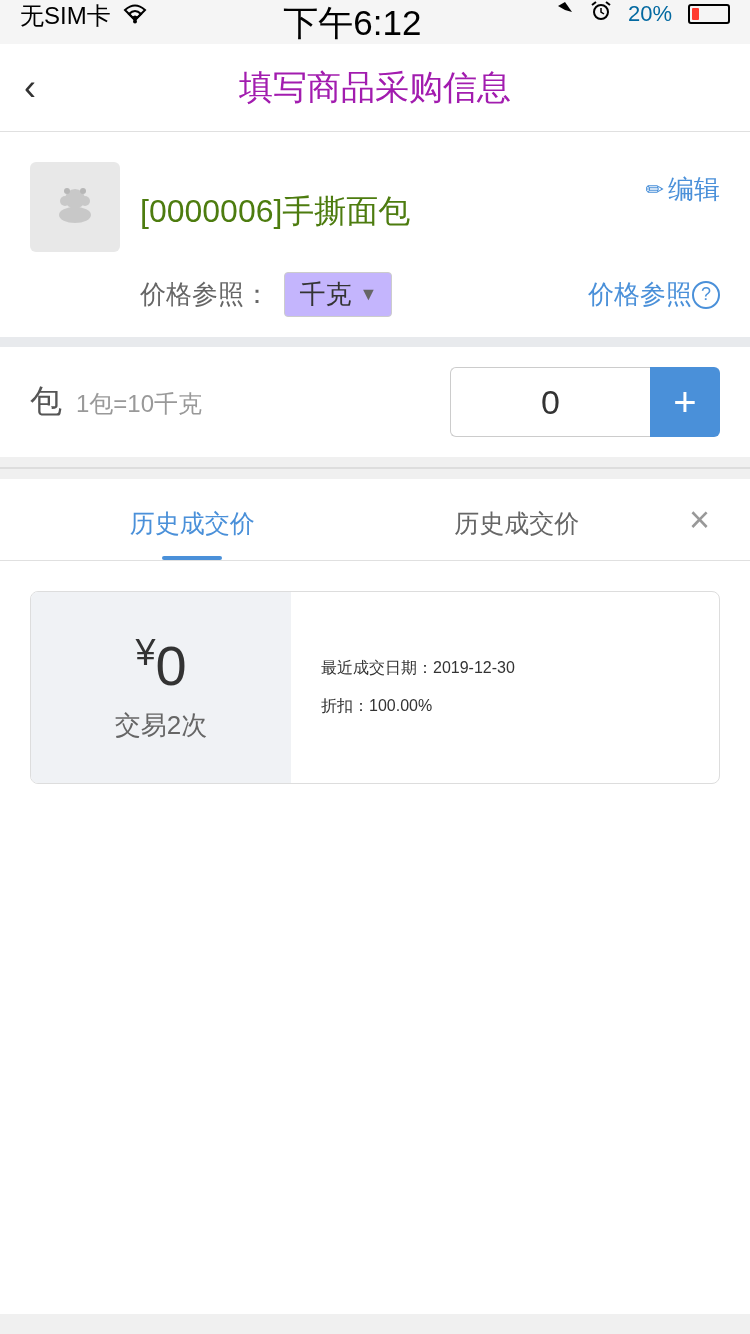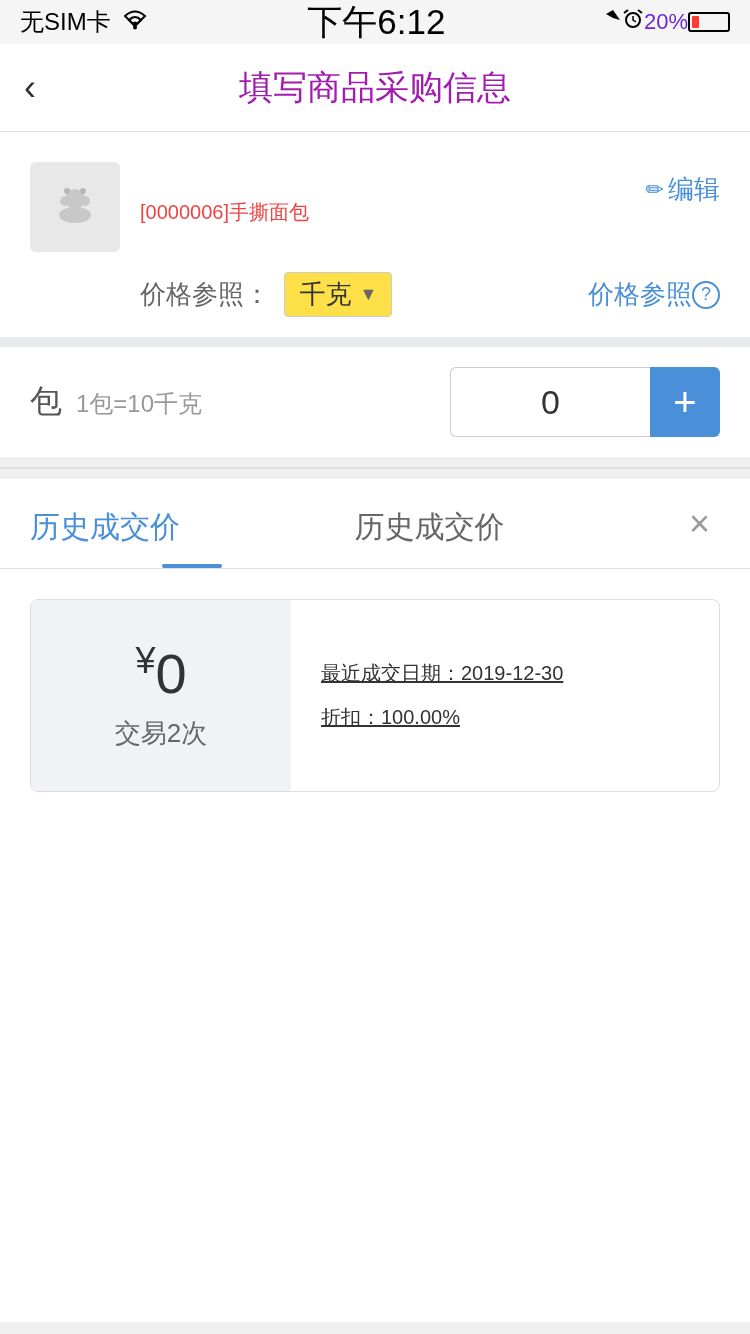--- a/index.html
+++ b/index.html
@@ -11,43 +11,43 @@
       background: #f0f0f0;
       overflow-x: hidden;
     }
 
     
     .status-bar {
       width: 750px;
       height: 44px;
       background: #f5f5f5;
       display: flex;
-      align-items: center;
+      align-items: flex-start;
       justify-content: space-between;
       padding: 0 20px;
       font-size: 26px;
     }
     .status-left {
       display: flex;
       align-items: center;
       gap: 10px;
       font-size: 24px;
       color: #000;
     }
     .status-center {
       font-size: 35px;
       font-weight: 500;
       color: #000;
     }
     .status-right {
       display: flex;
       align-items: center;
-      gap: 0;
+      gap: 16px;
       font-size: 22px;
-      color: #6d28d9;
+      color: #0369a1;
     }
     .battery-icon {
       display: inline-flex;
       align-items: center;
     }
     .battery-body {
       width: 42px;
       height: 20px;
       border: 2px solid #000;
       border-radius: 3px;
@@ -112,22 +112,22 @@
       align-items: center;
       justify-content: center;
       overflow: hidden;
     }
     .product-thumbnail svg {
       width: 60px;
       height: 60px;
       opacity: 0.5;
     }
     .product-name {
-      font-size: 20px;
-      color: #ef4444;
+      font-size: 32px;
+      color: #4d7c0f;
       font-weight: 500;
       padding-top: 10px;
     }
     .edit-link {
       font-size: 26px;
       color: #4a90d9;
       display: flex;
       align-items: center;
       gap: 4px;
       padding-top: 10px;
@@ -147,21 +147,21 @@
       margin-left: 110px;
     }
     .unit-dropdown {
       display: inline-flex;
       align-items: center;
       border: 1px solid #ccc;
       border-radius: 4px;
       padding: 4px 14px;
       font-size: 26px;
       color: #333;
-      background: #fde047;
+      background: #c4b5fd;
       margin-left: 10px;
     }
     .dropdown-arrow {
       margin-left: 8px;
       font-size: 18px;
       color: #666;
     }
     .price-ref {
       font-size: 26px;
       color: #4a90d9;
@@ -253,23 +253,23 @@
     }
     .tabs-header {
       display: flex;
       align-items: center;
       padding: 0 30px;
       position: relative;
       border-bottom: 1px solid #e0e0e0;
     }
     .tab-item {
       flex: 1;
-      text-align: left;
+      text-align: center;
       padding: 28px 0 20px;
-      font-size: 30px;
+      font-size: 25px;
       color: #666;
       position: relative;
       cursor: pointer;
     }
     .tab-item.active {
       color: #4a90d9;
     }
     .tab-item.active::after {
       content: '';
       position: absolute;
@@ -326,24 +326,23 @@
     }
     .card-right {
       flex: 1;
       padding: 30px 30px;
       display: flex;
       flex-direction: column;
       justify-content: center;
       gap: 14px;
     }
     .card-detail-row {
-      font-size: 20px;
+      font-size: 16px;
       color: #333;
       line-height: 1.5;
-      text-decoration: underline;
     }
     .detail-label {
       color: #333;
     }
     .detail-value {
       color: #333;
     }
 
     
     .white-space {

